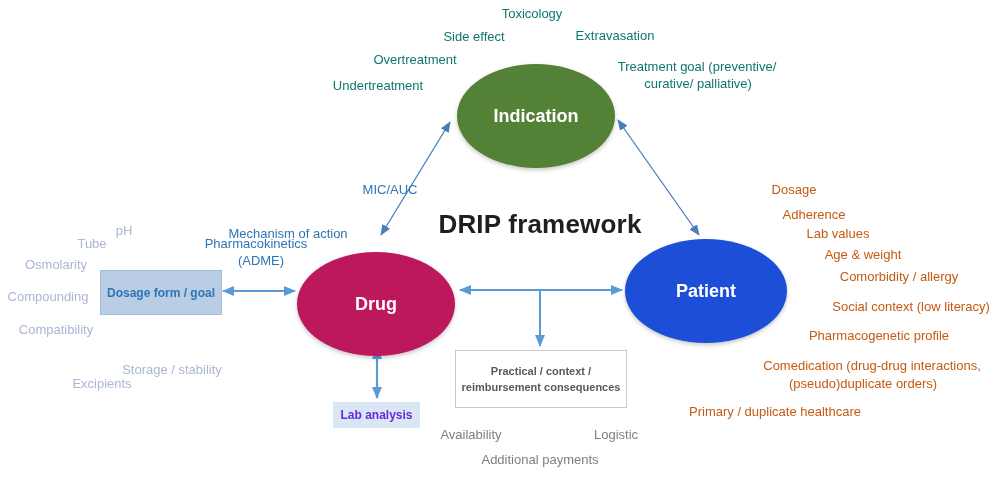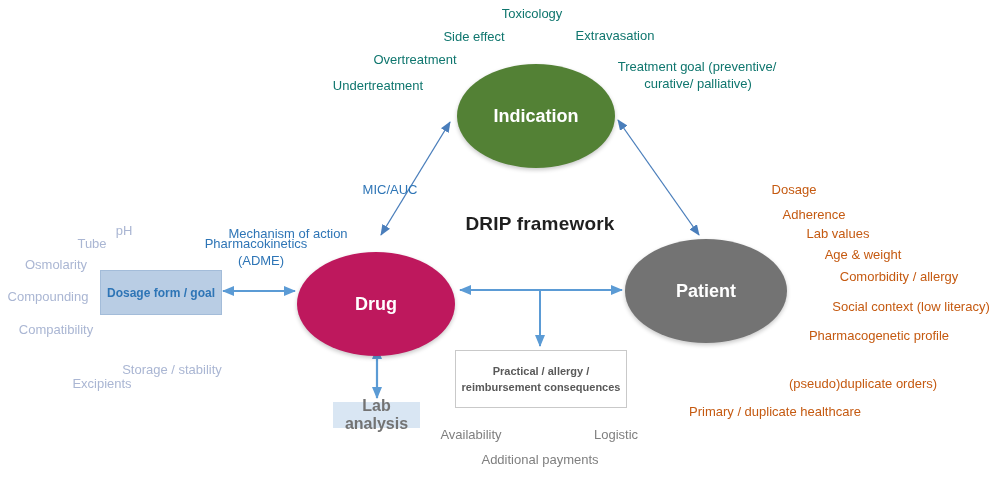--- a/index.html
+++ b/index.html
@@ -16,28 +16,28 @@
     position:absolute;transform:translate(-50%,-50%);white-space:nowrap;
     font-size:13px;line-height:1.15;
   }
   .lbl.green{color:#0f766e;}
   .lbl.blue{color:#2E75B6;}
   .lbl.grayblue{color:#aab6d3;}
   .lbl.orange{color:#C55A11;}
   .lbl.gray{color:#7f7f7f;}
   .title{
     position:absolute;transform:translate(-50%,-50%);white-space:nowrap;
-    font-size:19px;font-weight:bold;color:#1f1f1f;letter-spacing:0.2px;
+    font-size:26px;font-weight:bold;color:#1f1f1f;letter-spacing:0.2px;
   }
   .box{
     position:absolute;display:flex;flex-direction:column;align-items:center;justify-content:center;
     text-align:center;font-weight:bold;
   }
   .box.dosage{background:#b9cde4;border:1px solid #a3bcd9;color:#2E75B6;font-size:12px;}
-  .box.lab{background:#d9e6f3;color:#737373;font-size:16px;}
+  .box.lab{background:#d9e6f3;color:#6d28d9;font-size:12px;}
   .box.practical{background:#ffffff;border:1px solid #c9c9c9;color:#595959;font-size:11px;line-height:1.5;}
   svg.connectors{position:absolute;left:0;top:0;width:1000px;height:477px;}
 </style>
 </head>
 <body>
 
 <div id="canvas">
 
   <svg class="connectors" viewBox="0 0 1000 477">
     <defs>
@@ -57,21 +57,21 @@
   </svg>
 
   <div class="title" style="left:540px;top:224px;">DRIP framework</div>
 
   <div class="node" style="left:457px;top:64px;width:158px;height:104px;background:#538135;">
     <span>Indication</span>
   </div>
   <div class="node" style="left:297px;top:252px;width:158px;height:104px;background:#be185d;">
     <span>Drug</span>
   </div>
-  <div class="node" style="left:625px;top:239px;width:162px;height:104px;background:#737373;">
+  <div class="node" style="left:625px;top:239px;width:162px;height:104px;background:#1d4ed8;">
     <span>Patient</span>
   </div>
 
   <span class="lbl green" style="left:532px;top:14px;">Toxicology</span>
   <span class="lbl green" style="left:474px;top:37px;">Side effect</span>
   <span class="lbl green" style="left:601px;top:36px;padding-left:28px;">Extravasation</span>
   <span class="lbl green" style="left:415px;top:60px;">Overtreatment</span>
   <span class="lbl green" style="left:378px;top:86px;">Undertreatment</span>
   <span class="lbl green" style="left:697px;top:67px;">Treatment goal (preventive/</span>
   <span class="lbl green" style="left:698px;top:84px;">curative/ palliative)</span>
@@ -89,31 +89,32 @@
   <span class="lbl grayblue" style="left:102px;top:348px;margin-top:36px;">Excipients</span>
   <span class="lbl grayblue" style="left:172px;top:370px;">Storage / stability</span>
 
   <span class="lbl orange" style="left:770px;top:190px;padding-left:48px;">Dosage</span>
   <span class="lbl orange" style="left:814px;top:215px;">Adherence</span>
   <span class="lbl orange" style="left:838px;top:234px;">Lab values</span>
   <span class="lbl orange" style="left:863px;top:255px;">Age &amp; weight</span>
   <span class="lbl orange" style="left:899px;top:277px;">Comorbidity / allergy</span>
   <span class="lbl orange" style="left:911px;top:307px;">Social context (low literacy)</span>
   <span class="lbl orange" style="left:879px;top:336px;">Pharmacogenetic profile</span>
+  <span class="lbl orange" style="left:872px;top:366px;">Comedication (drug-drug interactions,</span>
   <span class="lbl orange" style="left:863px;top:384px;">(pseudo)duplicate orders)</span>
   <span class="lbl orange" style="left:775px;top:412px;">Primary / duplicate healthcare</span>
 
   <span class="lbl gray" style="left:471px;top:435px;">Availability</span>
   <span class="lbl gray" style="left:616px;top:435px;">Logistic</span>
   <span class="lbl gray" style="left:540px;top:460px;">Additional payments</span>
 
   <div class="box dosage" style="left:100px;top:270px;width:120px;height:43px;">
     <span>Dosage form / goal</span>
   </div>
   <div class="box lab" style="left:333px;top:402px;width:87px;height:26px;">
     <span>Lab analysis</span>
   </div>
   <div class="box practical" style="left:455px;top:350px;width:170px;height:56px;">
-    <span>Practical / allergy /</span>
+    <span>Practical / context /</span>
     <span>reimbursement consequences</span>
   </div>
 
 </div>
 
 </body></html>

